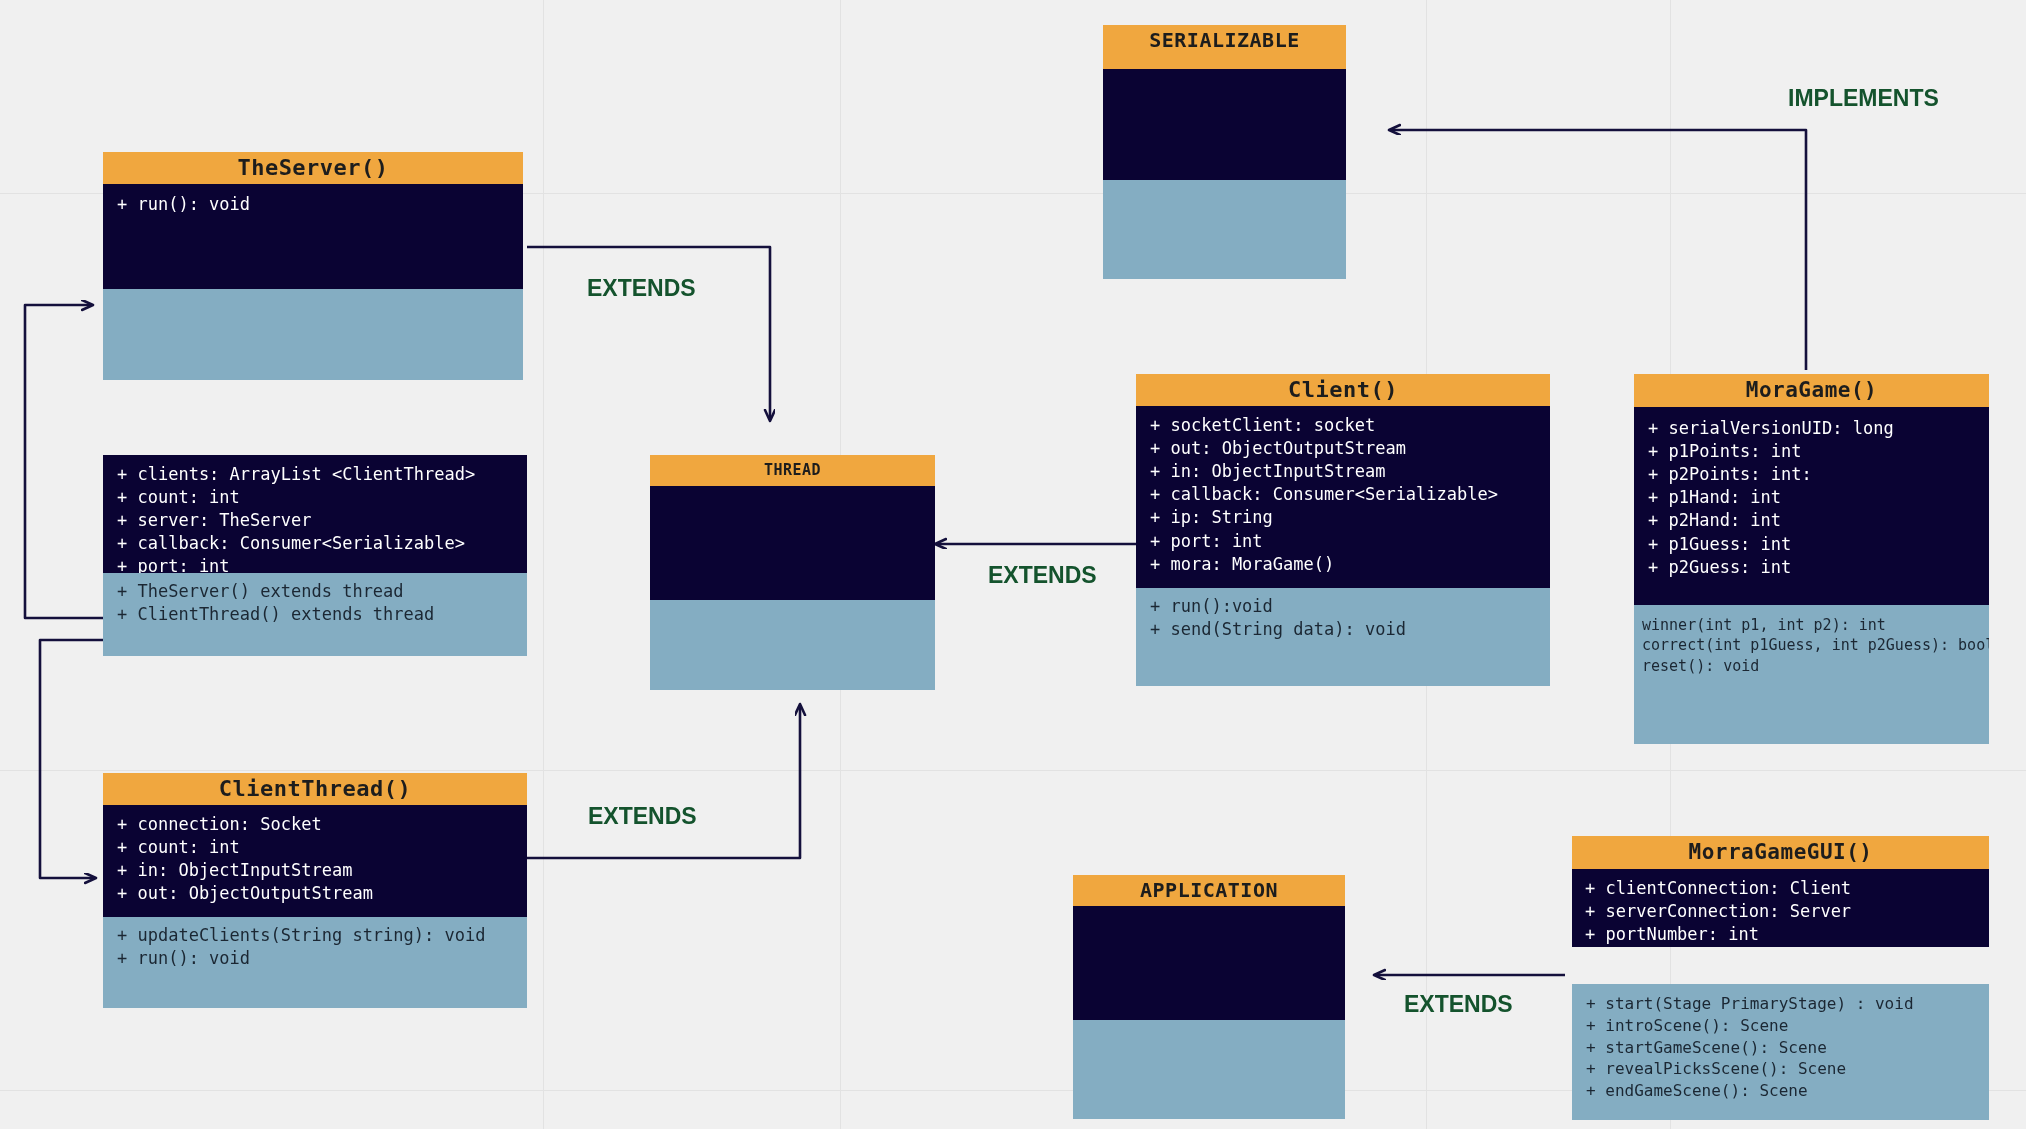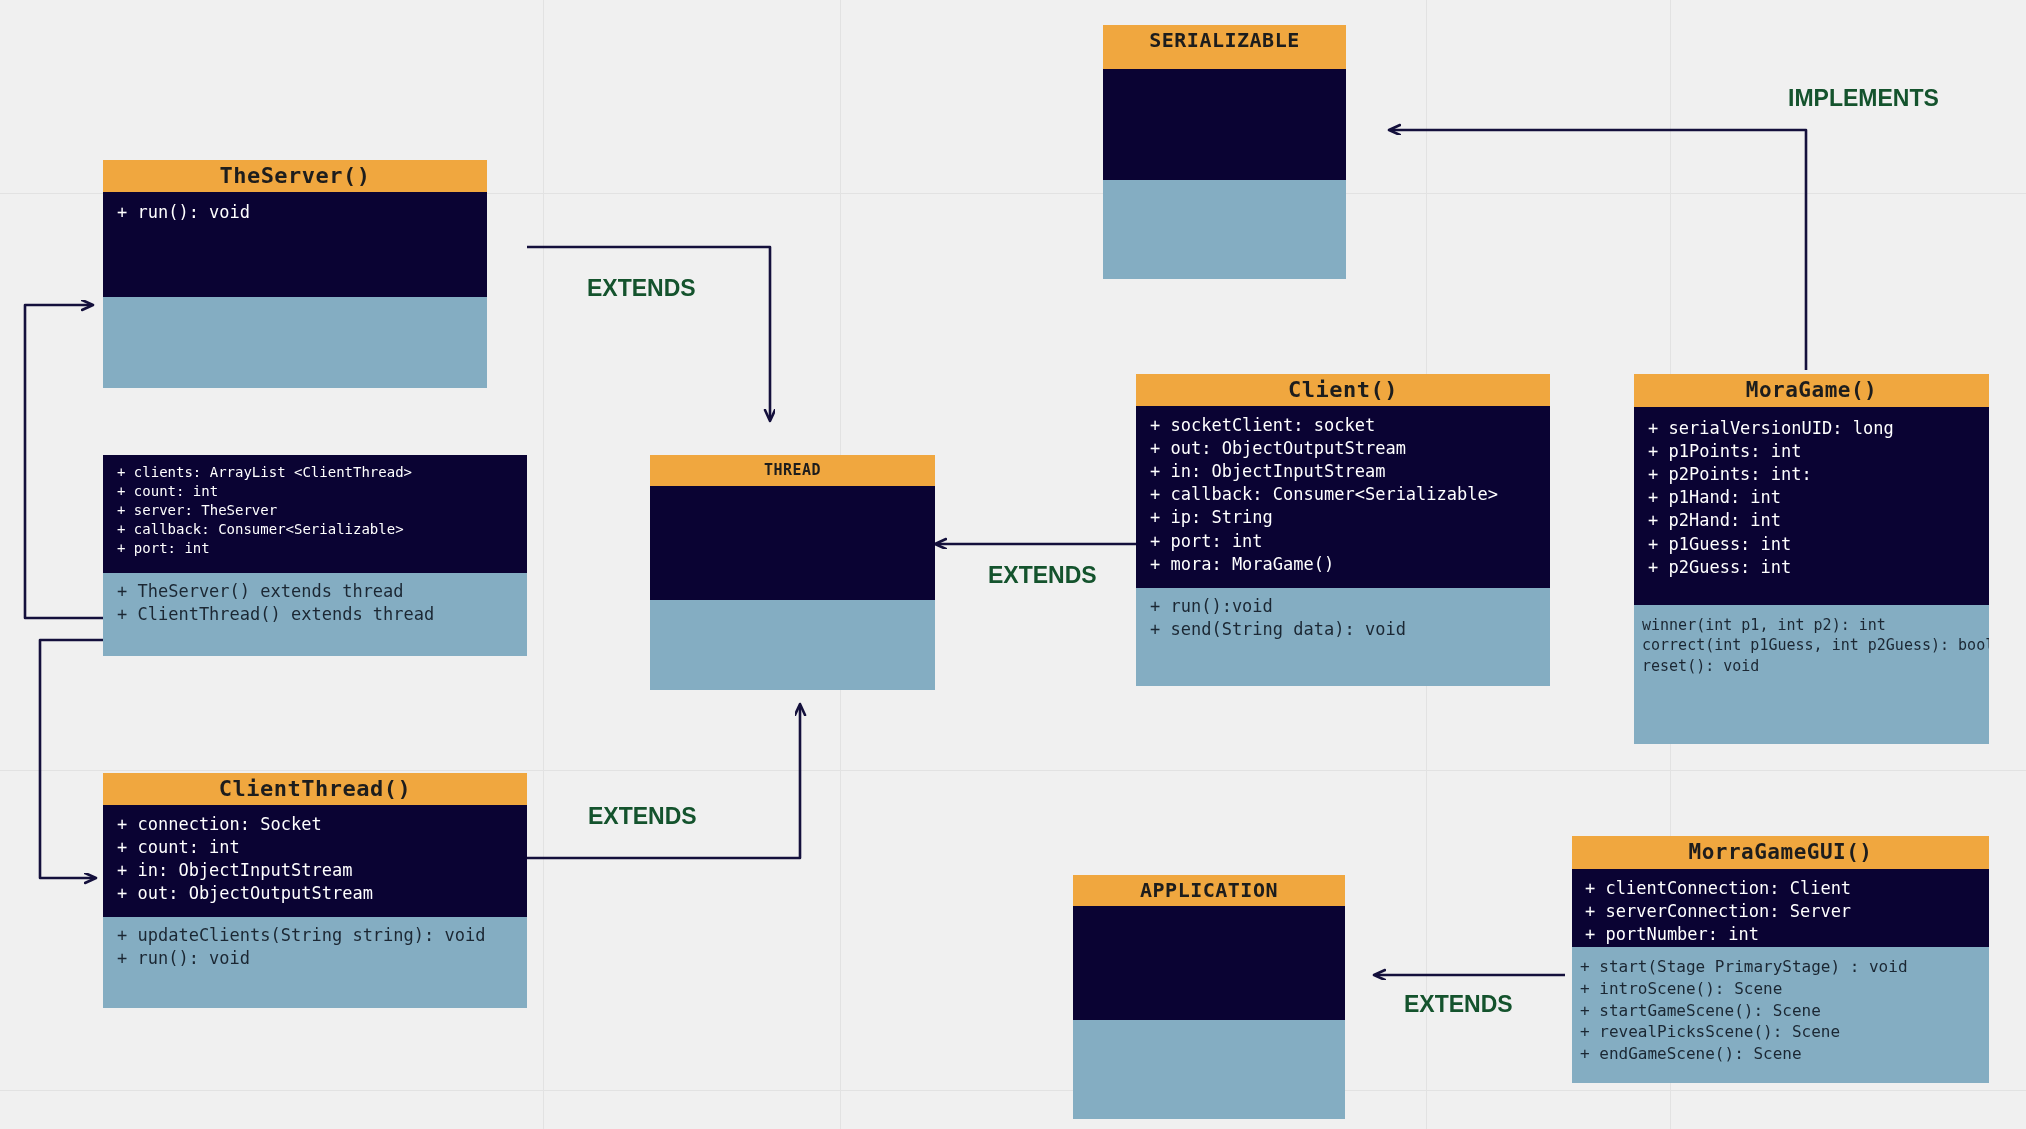--- a/index.html
+++ b/index.html
@@ -84,36 +84,36 @@
 
     <path d="M1565,975 L1375,975" fill="none" stroke="#14103c" stroke-width="2.6" stroke-linejoin="round" marker-end="url(#arrowEnd)"></path>
 
     <path d="M1806,370 L1806,130 L1390,130" fill="none" stroke="#14103c" stroke-width="2.6" stroke-linejoin="round" marker-end="url(#arrowEnd)"></path>
 
     <path d="M103,618 L25,618 L25,305 L92,305" fill="none" stroke="#14103c" stroke-width="2.6" stroke-linejoin="round" marker-end="url(#arrowEnd)"></path>
 
     <path d="M103,640 L40,640 L40,878 L95,878" fill="none" stroke="#14103c" stroke-width="2.6" stroke-linejoin="round" marker-end="url(#arrowEnd)"></path>
   </svg>
 
-  <div class="umlbox" style="left:103px; top:160px; width:384px;">
+  <div class="umlbox" style="left:103px; top:152px; width:420px;">
     <div class="uml-header" style="height:32px; line-height:32px; font-size:22px;">TheServer()</div>
     <div class="uml-attrs" style="height:105px; padding:9px 14px; font-size:17px;">
       <div class="uml-line">+ run(): void</div>
     </div>
     <div class="uml-methods" style="height:91px; padding:9px 14px; font-size:17px;"></div>
   </div>
 
   <div class="umlbox" style="left:1103px; top:25px; width:243px;">
     <div class="uml-header" style="height:44px; line-height:31px; font-size:20px;">SERIALIZABLE</div>
     <div class="uml-attrs" style="height:111px;"></div>
     <div class="uml-methods" style="height:99px;"></div>
   </div>
 
   <div class="umlbox" style="left:103px; top:455px; width:424px;">
-    <div class="uml-attrs" style="height:118px; padding:8px 14px; font-size:14px;">
+    <div class="uml-attrs" style="height:118px; padding:8px 14px; font-size:17px;">
       <div class="uml-line">+ clients: ArrayList &lt;ClientThread&gt;</div>
       <div class="uml-line">+ count: int</div>
       <div class="uml-line">+ server: TheServer</div>
       <div class="uml-line">+ callback: Consumer&lt;Serializable&gt;</div>
       <div class="uml-line">+ port: int</div>
     </div>
     <div class="uml-methods" style="height:83px; padding:7px 14px; font-size:17px;">
       <div class="uml-line">+ TheServer() extends thread</div>
       <div class="uml-line">+ ClientThread() extends thread</div>
     </div>
@@ -180,21 +180,21 @@
     <div class="uml-methods" style="height:99px;"></div>
   </div>
 
   <div class="umlbox" style="left:1572px; top:836px; width:417px;">
     <div class="uml-header" style="height:33px; line-height:33px; font-size:21px;">MorraGameGUI()</div>
     <div class="uml-attrs" style="height:78px; padding:8px 13px; font-size:17px;">
       <div class="uml-line">+ clientConnection: Client</div>
       <div class="uml-line">+ serverConnection: Server</div>
       <div class="uml-line">+ portNumber: int</div>
     </div>
-    <div class="uml-methods" style="height:136px; padding:9px 8px; font-size:16px;">
+    <div class="uml-methods" style="height:136px; padding:9px 14px; font-size:16px;margin-top:37px;">
       <div class="uml-line">+ start(Stage PrimaryStage) : void</div>
       <div class="uml-line">+ introScene(): Scene</div>
       <div class="uml-line">+ startGameScene(): Scene</div>
       <div class="uml-line">+ revealPicksScene(): Scene</div>
       <div class="uml-line">+ endGameScene(): Scene</div>
     </div>
   </div>
 
   <div class="edge-label" style="left:587px; top:275px; font-size:23px;">EXTENDS</div>
 

